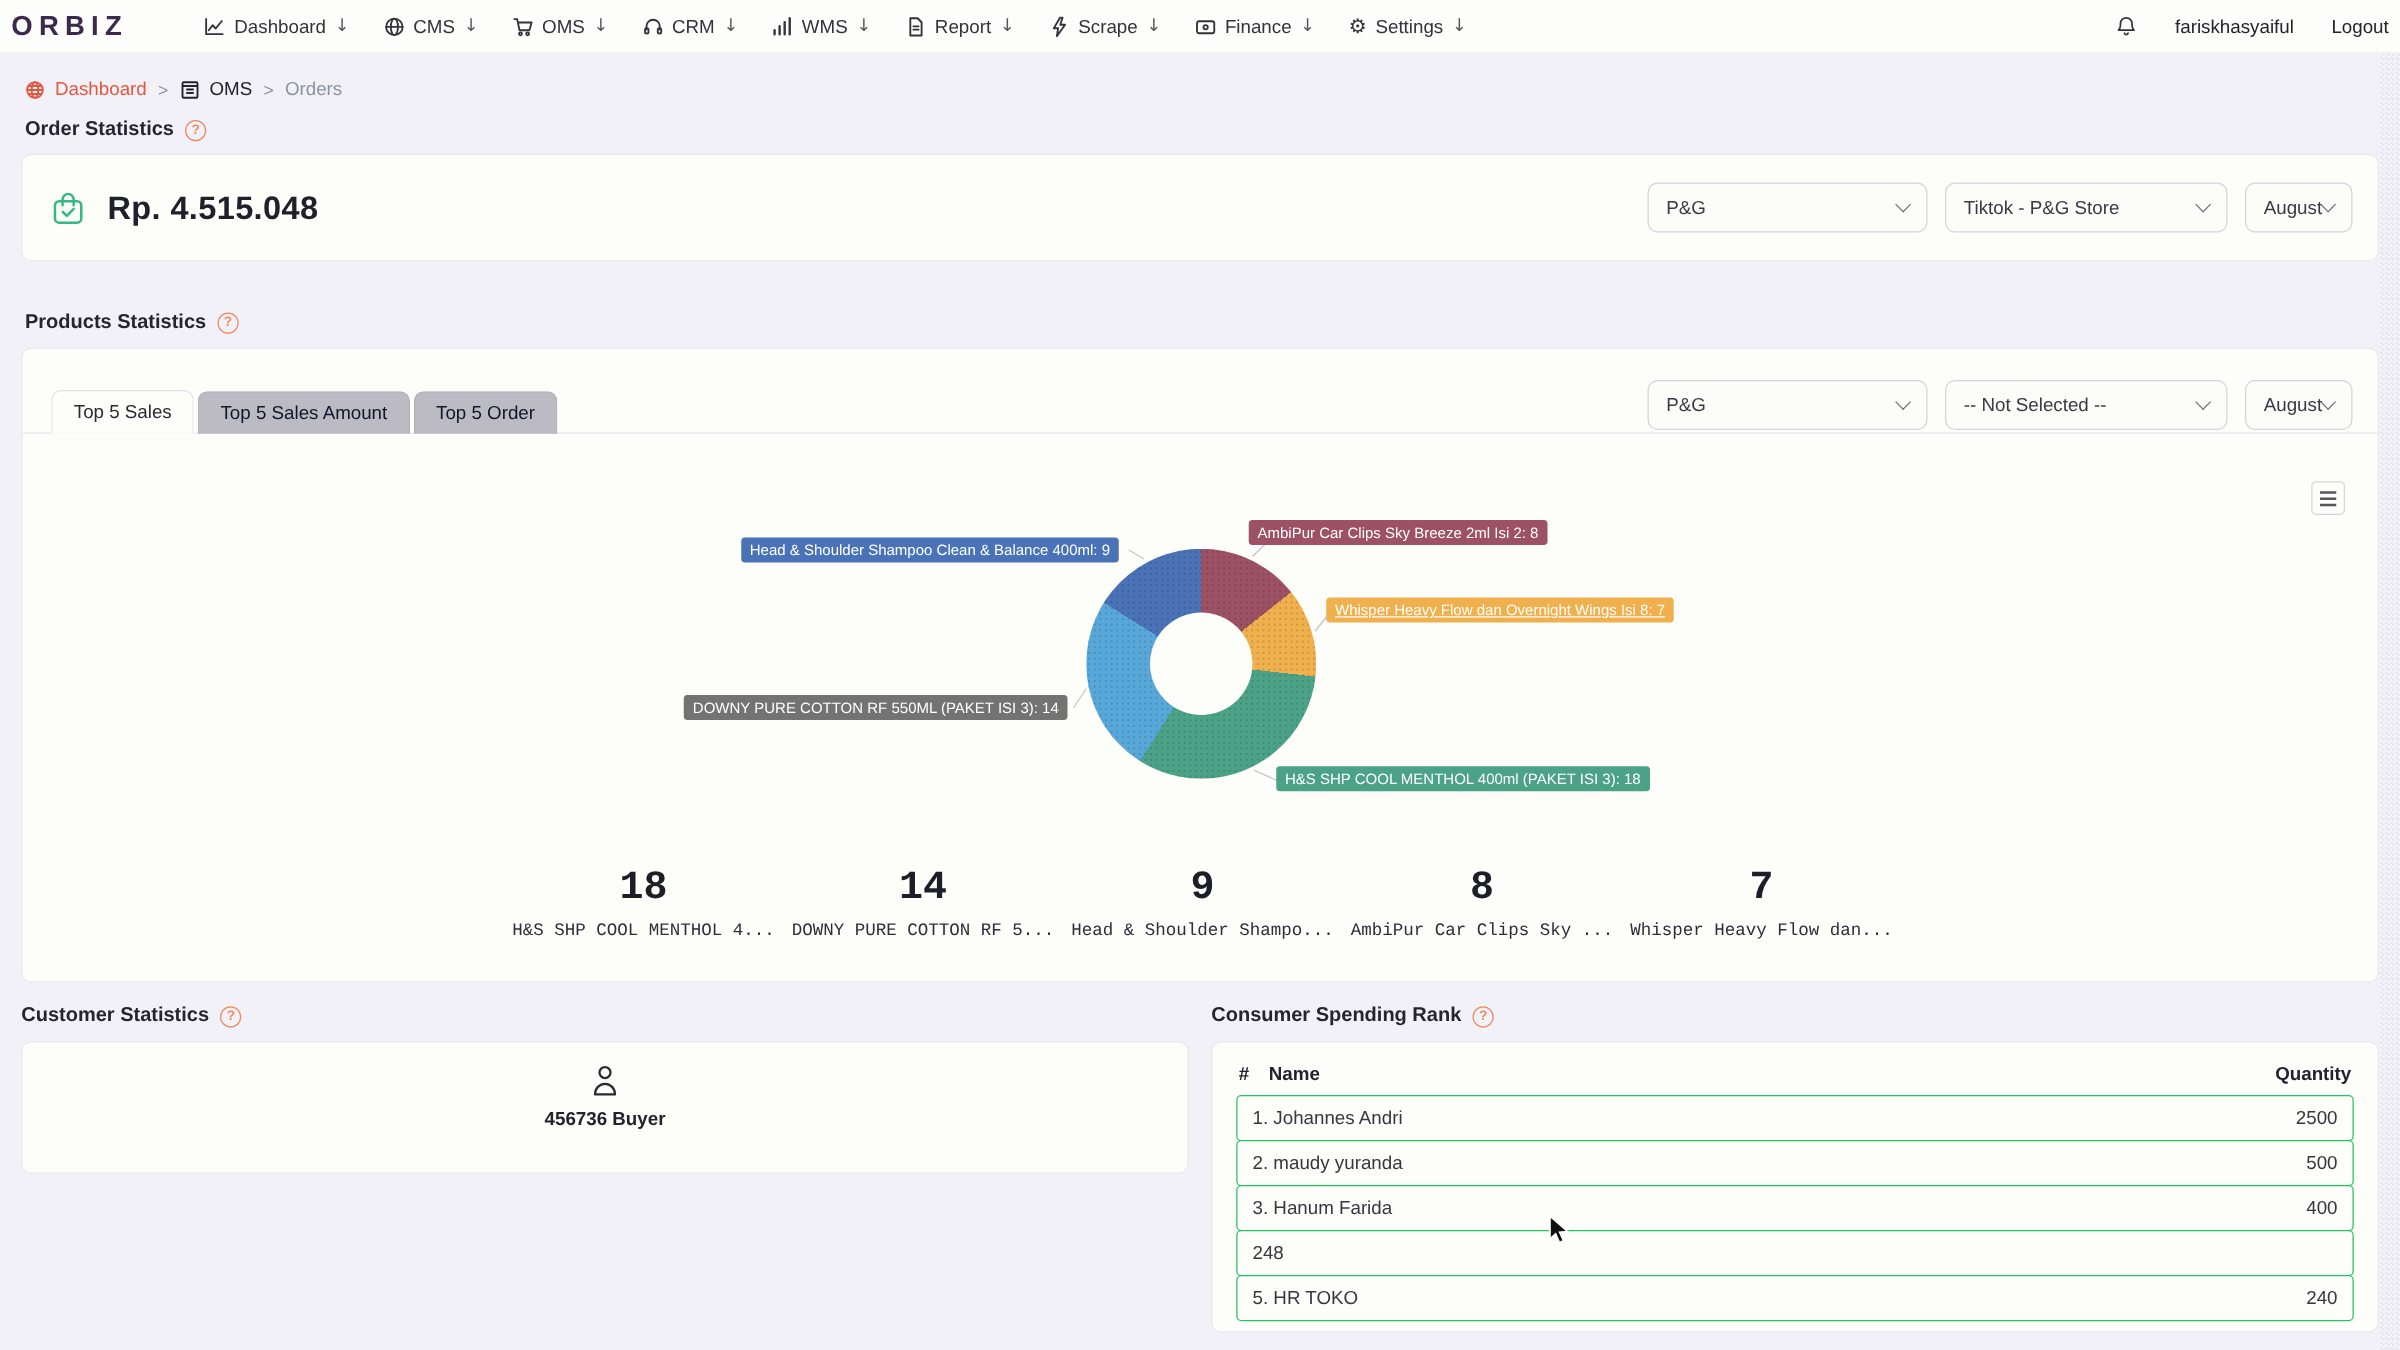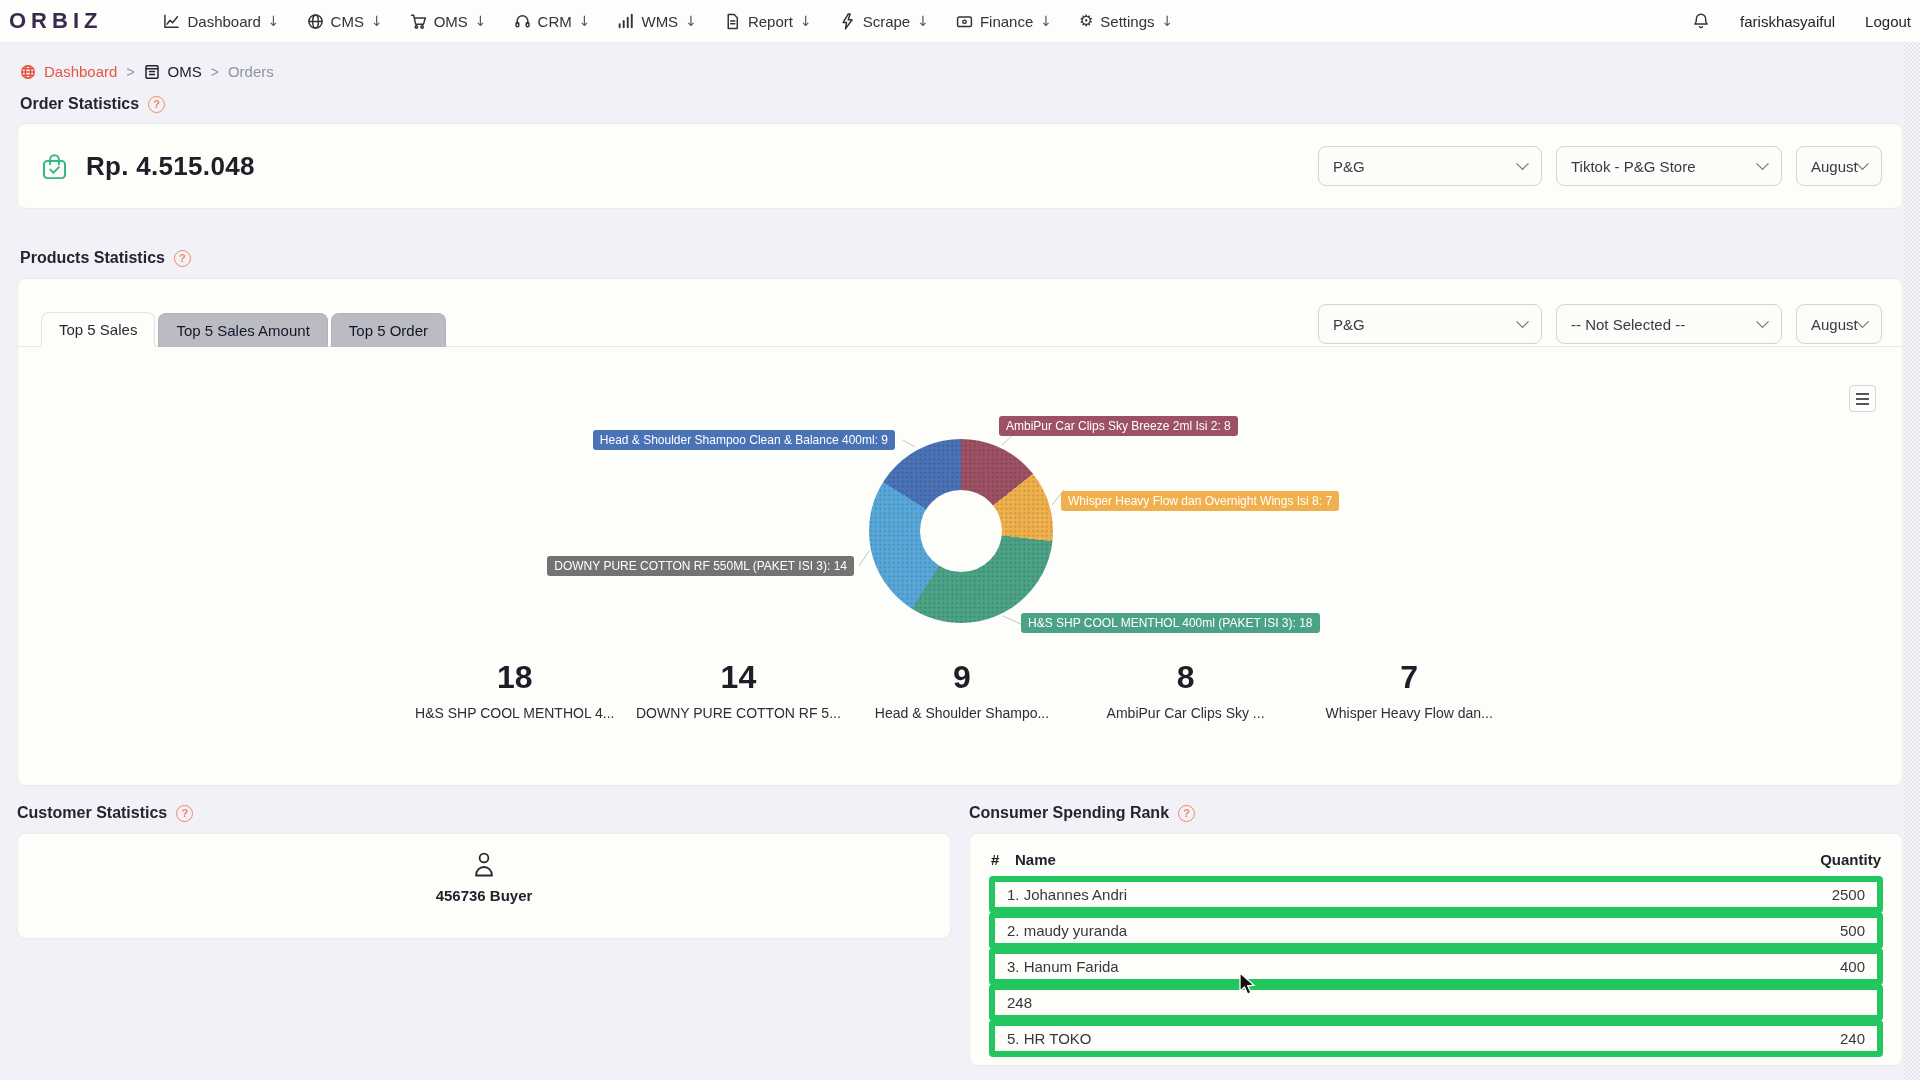--- a/index.html
+++ b/index.html
@@ -77,43 +77,43 @@
 
   #donut { position:absolute; left:851px; top:160px; width:184px; height:184px; border-radius:50%; }
   #donut::after { content:""; position:absolute; left:51px; top:51px; width:82px; height:82px; border-radius:50%; background:#fdfdfa; }
 
   .callout {
     position:absolute; font-size:12px; color:#fff; padding:3px 7px; border-radius:3px;
     white-space:nowrap; line-height:1.2;
   }
   .co-hsblue  { right:1007px; top:151px; }
   .co-ambipur { left:981px;  top:137px; }
-  .co-whisper { left:1043px; top:212px; }
+  .co-whisper { left:1043px; top:199px;text-decoration:underline; }
   .co-downy   { right:1048px; top:277px; }
   .co-teal    { left:1003px; top:334px; }
   .connectors { position:absolute; left:0; top:0; pointer-events:none; }
 
-  .summary { position:absolute; left:385px; top:380px; width:1118px; display:flex; }
+  .summary { position:absolute; left:385px; top:412px; width:1118px; display:flex;font-family:Liberation Mono, monospace; }
   .sum-col { flex:1; text-align:center; }
   .sum-val { font-size:32px; font-weight:700; color:#1e1e28; }
   .sum-lbl { font-size:14px; color:#2e2d38; margin-top:9px; }
 
   
   .bottom { display:flex; gap:18px; margin:18px 17px 0; }
   .bottom-col { flex:1; min-width:0; }
   .customer-card { margin-top:11px; height:106px; text-align:center; padding-top:16px; }
   .person-wrap { display:flex; justify-content:center; }
   .buyer-label { font-size:15px; font-weight:700; color:#23222d; margin-top:7px; }
 
   .rank-card { margin-top:11px; height:233px; padding:12px 19px; }
   .rank-header { display:flex; align-items:center; font-size:15px; font-weight:700; color:#23222d; padding:5px 2px 9px; }
   .rank-header .h-rank { width:24px; }
   .rank-header .h-name { flex:1; }
   .rank-row {
-    display:flex; align-items:center; height:37px; border:6px solid #22c55e; border-radius:4px;
+    display:flex; align-items:center; height:37px; border:1px solid #22c55e; border-radius:4px;
     padding:0 12px; font-size:15px; color:#38373f; margin-top:-1px; background:#fdfdfa;
   }
   .rank-row .r-name { flex:1; }
   .rank-row .r-qty { text-align:right; }
 
   
   .scrollbar {
     position:absolute; top:43px; right:0; bottom:0; width:16px;
     background-image:conic-gradient(#e7e6ef 25%, #f6f5fa 0 50%, #e7e6ef 0 75%, #f6f5fa 0);
     background-size:4px 4px;

